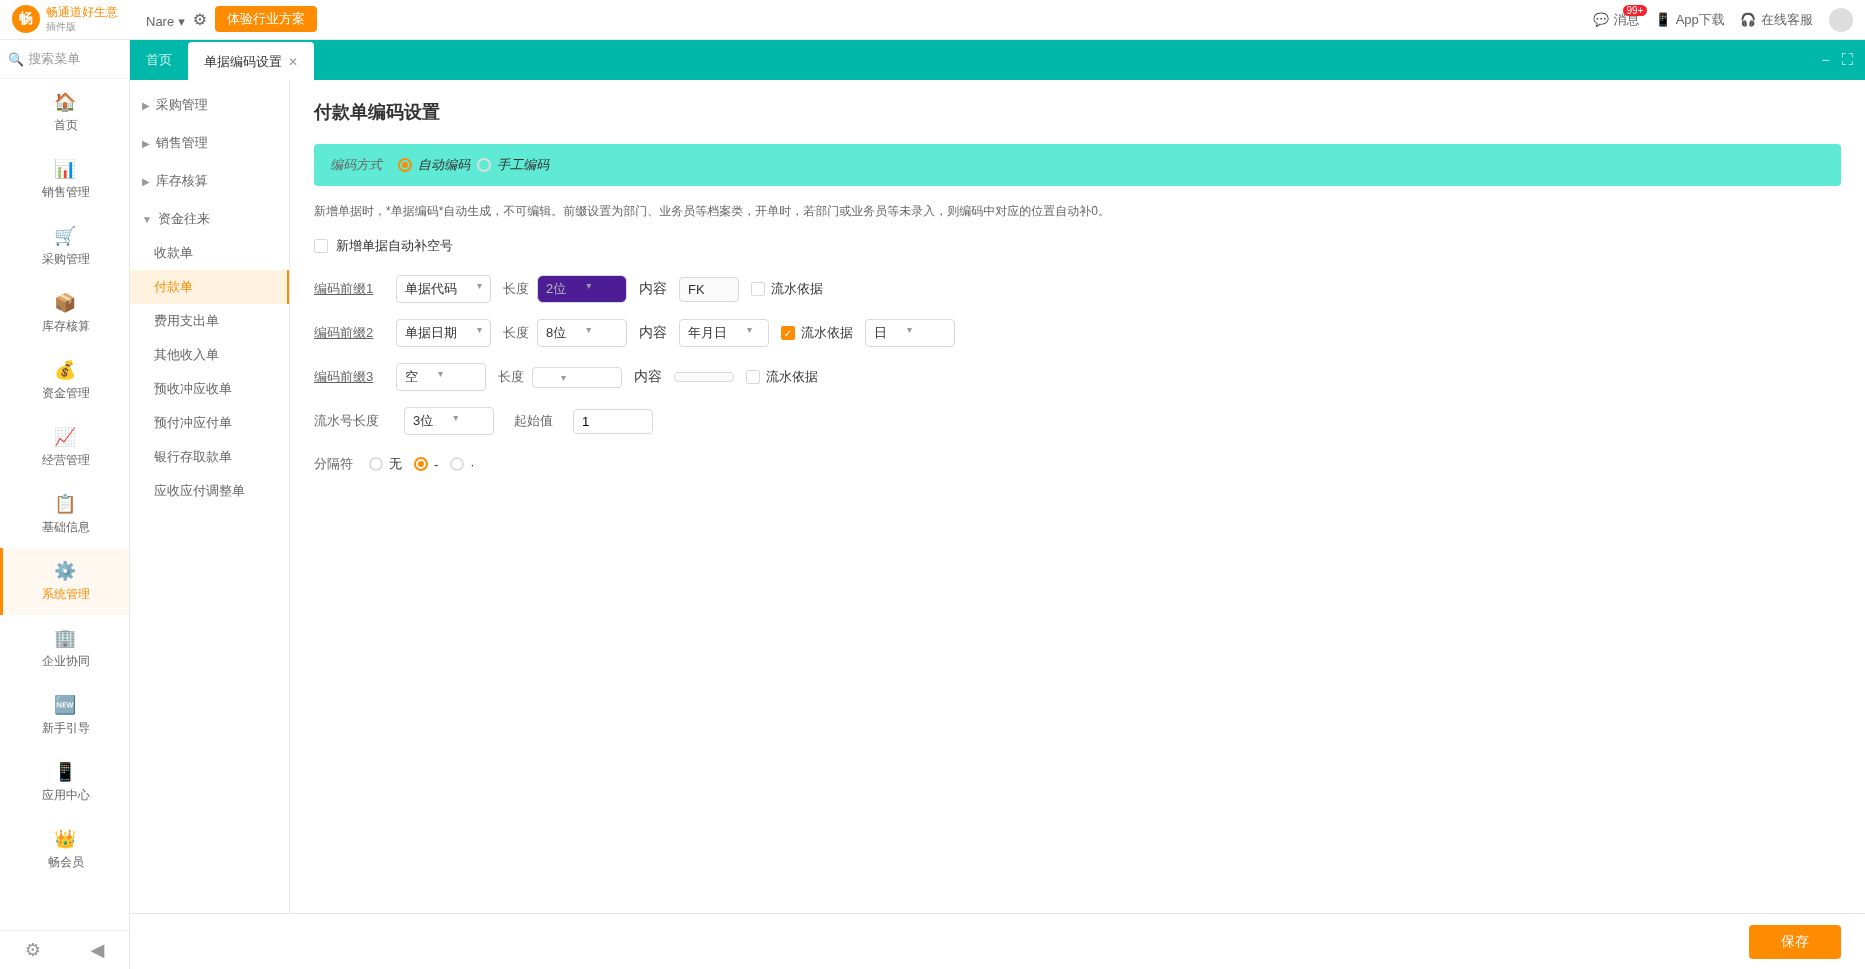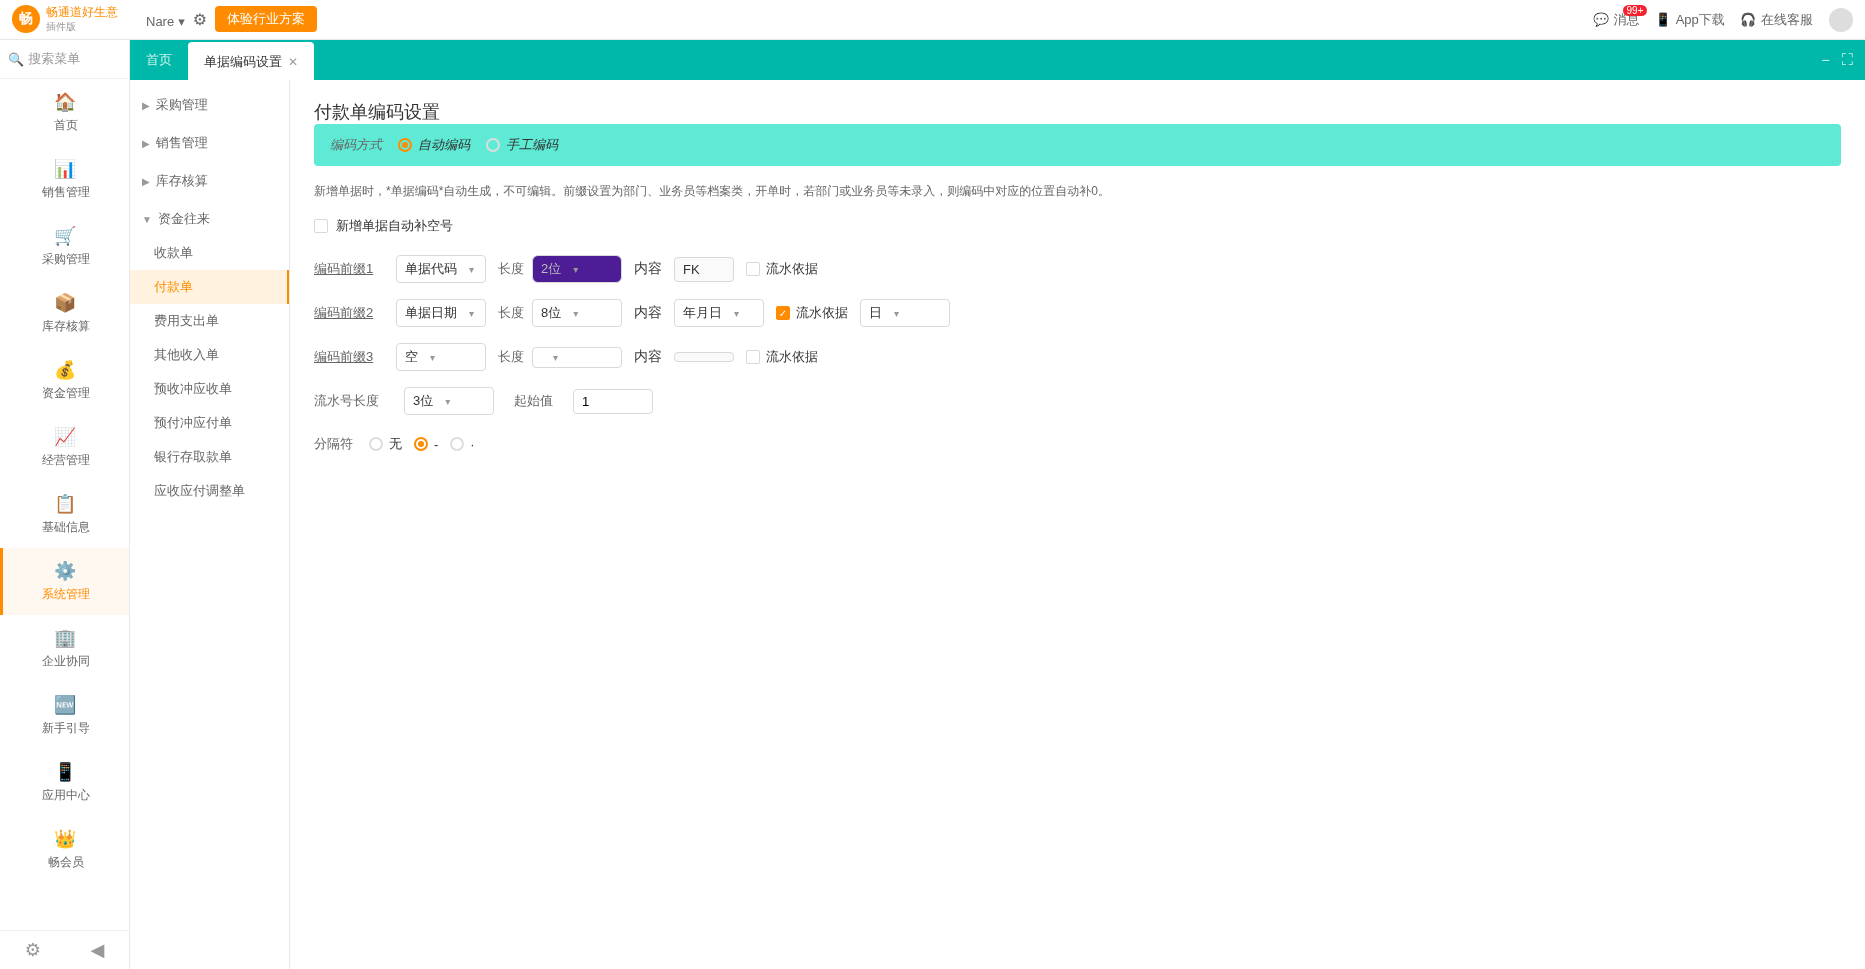--- a/index.html
+++ b/index.html
@@ -50,26 +50,26 @@
     
     .secondary-sidebar { width: 160px; background: #fff; border-right: 1px solid #e8e8e8; padding: 8px 0; overflow-y: auto; flex-shrink: 0; }
     .sec-sidebar-group { margin-bottom: 4px; }
     .sec-sidebar-group-title { padding: 8px 12px; color: #666; font-size: 13px; cursor: pointer; display: flex; align-items: center; gap: 6px; }
     .chevron { font-size: 10px; color: #999; }
     .sec-sidebar-item { padding: 8px 12px 8px 24px; color: #666; font-size: 13px; cursor: pointer; }
     .sec-sidebar-item.active { background: #fff3e0; color: #ff8c00; border-right: 2px solid #ff8c00; font-weight: 500; }
 
     
     .main-panel { flex: 1; padding: 20px 24px; overflow-y: auto; background: #fff; }
-    .page-title { font-size: 18px; font-weight: 400; color: #333; }
+    .page-title { font-size: 18px; font-weight: 700; color: #333; margin-bottom: 20px; }
 
     
     .encoding-method-row { display: flex; align-items: center; gap: 16px; padding: 12px 16px; background: #5eead4; border-radius: 4px; margin-bottom: 16px; font-style: italic; }
     .encoding-label { color: #666; font-size: 13px; }
-    .radio-group { display: flex; align-items: center; gap: 16px; }
+    .radio-group { display: flex; align-items: center; gap: 7px; }
     .radio-item { display: flex; align-items: center; gap: 6px; cursor: pointer; font-size: 13px; }
     .radio-circle { width: 14px; height: 14px; border-radius: 50%; border: 2px solid #ddd; display: flex; align-items: center; justify-content: center; }
     .radio-circle.checked { border-color: #ff8c00; }
     .radio-dot { width: 6px; height: 6px; border-radius: 50%; background: #ff8c00; }
 
     
     .description-text { font-size: 12px; color: #666; margin-bottom: 16px; line-height: 1.6; }
 
     
     .preview-box { border: 2px dashed #ff8c00; border-radius: 4px; padding: 16px 24px; display: inline-flex; flex-direction: column; align-items: center; margin-bottom: 20px; background: #fff9f5; }
@@ -77,21 +77,21 @@
     .preview-code { font-size: 22px; font-weight: 600; color: #e8523a; letter-spacing: 1px; }
     .preview-desc { font-size: 12px; color: #999; margin-top: 4px; }
 
     
     .checkbox-row { display: flex; align-items: center; gap: 8px; margin-bottom: 20px; font-size: 13px; color: #333; }
     .checkbox-box { width: 14px; height: 14px; border: 1px solid #d9d9d9; border-radius: 2px; display: flex; align-items: center; justify-content: center; cursor: pointer; }
 
     
     .config-row { display: flex; align-items: center; gap: 12px; margin-bottom: 16px; flex-wrap: wrap; }
     .config-label { color: #666; font-size: 13px; width: 70px; flex-shrink: 0; text-decoration: underline; }
-    .select-wrap { display: flex; align-items: center; gap: 12px; border: 1px solid #d9d9d9; border-radius: 4px; padding: 4px 8px; min-width: 90px; cursor: pointer; background: #fff; font-size: 13px; }
+    .select-wrap { display: flex; gap: 20px; border: 1px solid #d9d9d9; border-radius: 4px; padding: 4px 8px; min-width: 90px; cursor: pointer; background: #fff; font-size: 13px; }
     .select-arrow { color: #999; font-size: 10px; }
     .length-wrap { display: flex; align-items: center; gap: 8px; }
     .length-label { color: #666; font-size: 13px; }
     .content-label { color: #404040; font-size: 14px; }
     .content-value { border: 1px solid #d9d9d9; border-radius: 4px; padding: 4px 8px; min-width: 60px; font-size: 13px; color: #333; background: #fafafa; }
     .checkbox-inline { display: flex; align-items: center; gap: 6px; font-size: 13px; color: #333; }
     .checkbox-checked { width: 14px; height: 14px; border: 1px solid #ff8c00; border-radius: 2px; background: #ff8c00; display: flex; align-items: center; justify-content: center; cursor: pointer; }
     .checkbox-checked-mark { color: #fff; font-size: 10px; }
 
     
@@ -415,14 +415,17 @@
             </label>
             <label class="sep-item">
               <div class="radio-circle"></div>
               <span>·</span>
             </label>
           </div>
         </div>
       </div>
     </div>
 
+    <div class="bottom-bar">
+      <button class="save-btn">保存</button>
+    </div>
   </div>
 </div>
 
 </body></html>

